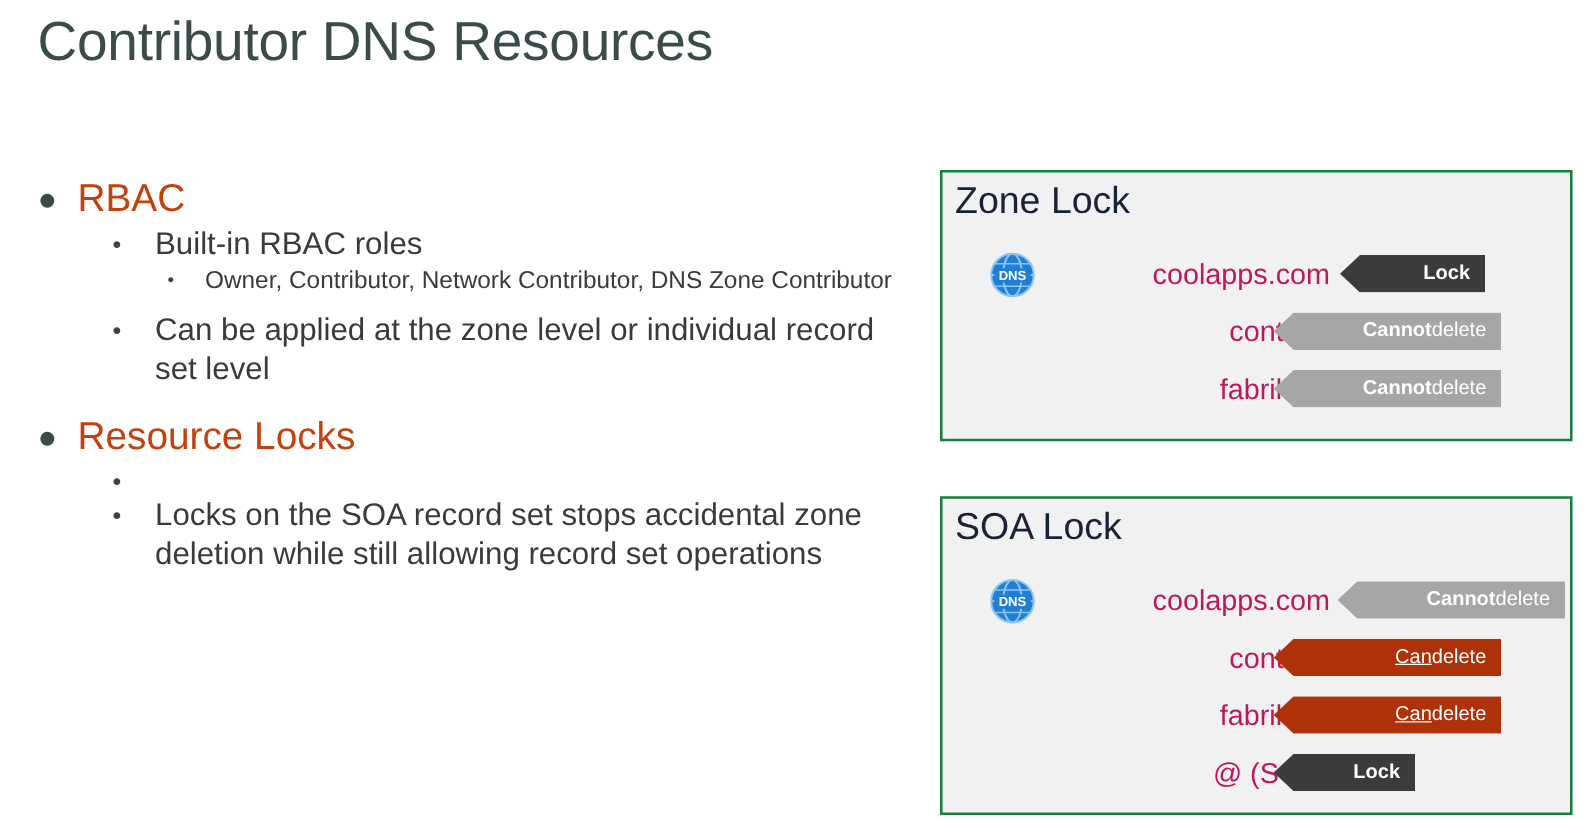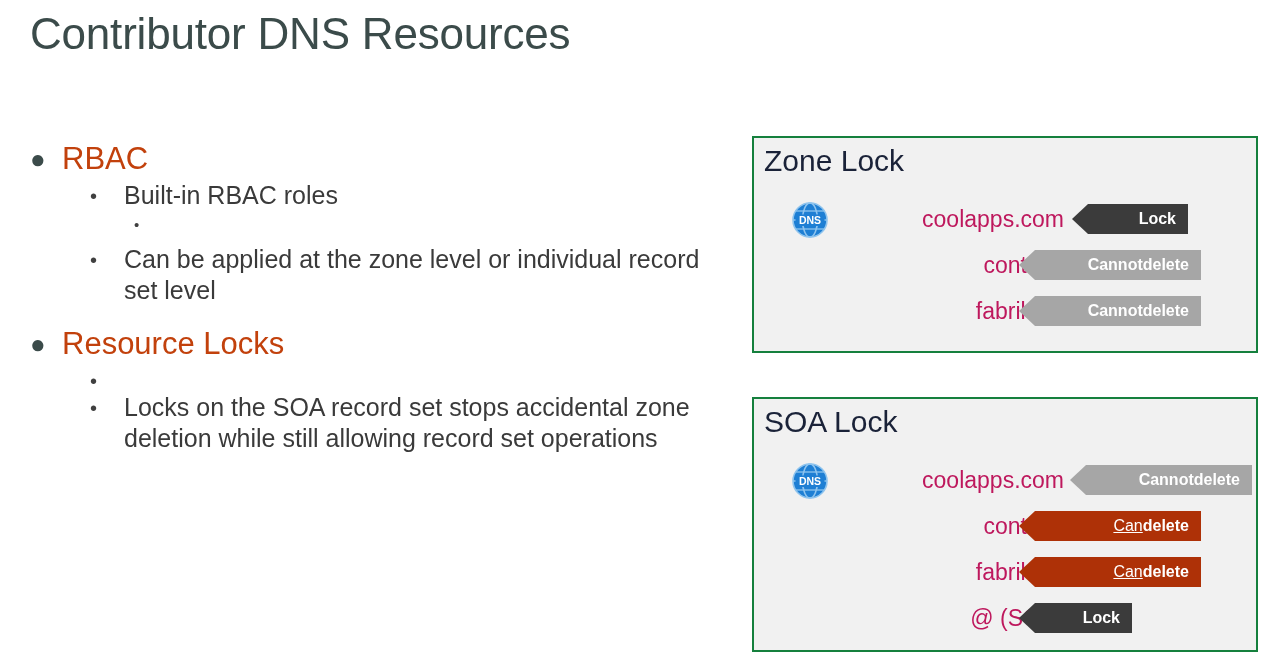--- a/index.html
+++ b/index.html
@@ -171,21 +171,21 @@
     padding-right: 12px;
     box-sizing: border-box;
     font-size: 16px;
     color: #FFFFFF;
     white-space: nowrap;
     -webkit-clip-path: polygon(16px 0, 100% 0, 100% 100%, 16px 100%, 0 50%);
     clip-path: polygon(16px 0, 100% 0, 100% 100%, 16px 100%, 0 50%);
   }
   .arrow b { font-weight: 700; }
   .arrow .u { font-weight: 400; text-decoration: underline; }
-  .arrow .n { font-weight: 700; }
+  .arrow .n { font-weight: 400; }
 
   .arrow-dark  { background: #3B3B3B; }
   .arrow-gray  { background: #A6A6A6; }
   .arrow-red   { background: #AE3107; }
 </style>
 </head>
 <body>
 
 <div class="slide-title">Contributor DNS Resources</div>
 
@@ -196,20 +196,21 @@
     <span class="bullet-text">RBAC</span>
   </div>
 
   <div class="bullet-row lvl2">
     <span class="bullet-mark">•</span>
     <span class="bullet-text">Built-in RBAC roles</span>
   </div>
 
   <div class="bullet-row lvl3">
     <span class="bullet-mark">•</span>
+    <span class="bullet-text">Owner, Contributor, Network Contributor, DNS Zone Contributor</span>
   </div>
 
   <div class="gap-small"></div>
 
   <div class="bullet-row lvl2">
     <span class="bullet-mark">•</span>
     <span class="bullet-text">Can be applied at the zone level or individual record set level</span>
   </div>
 
   <div class="gap-section"></div>

